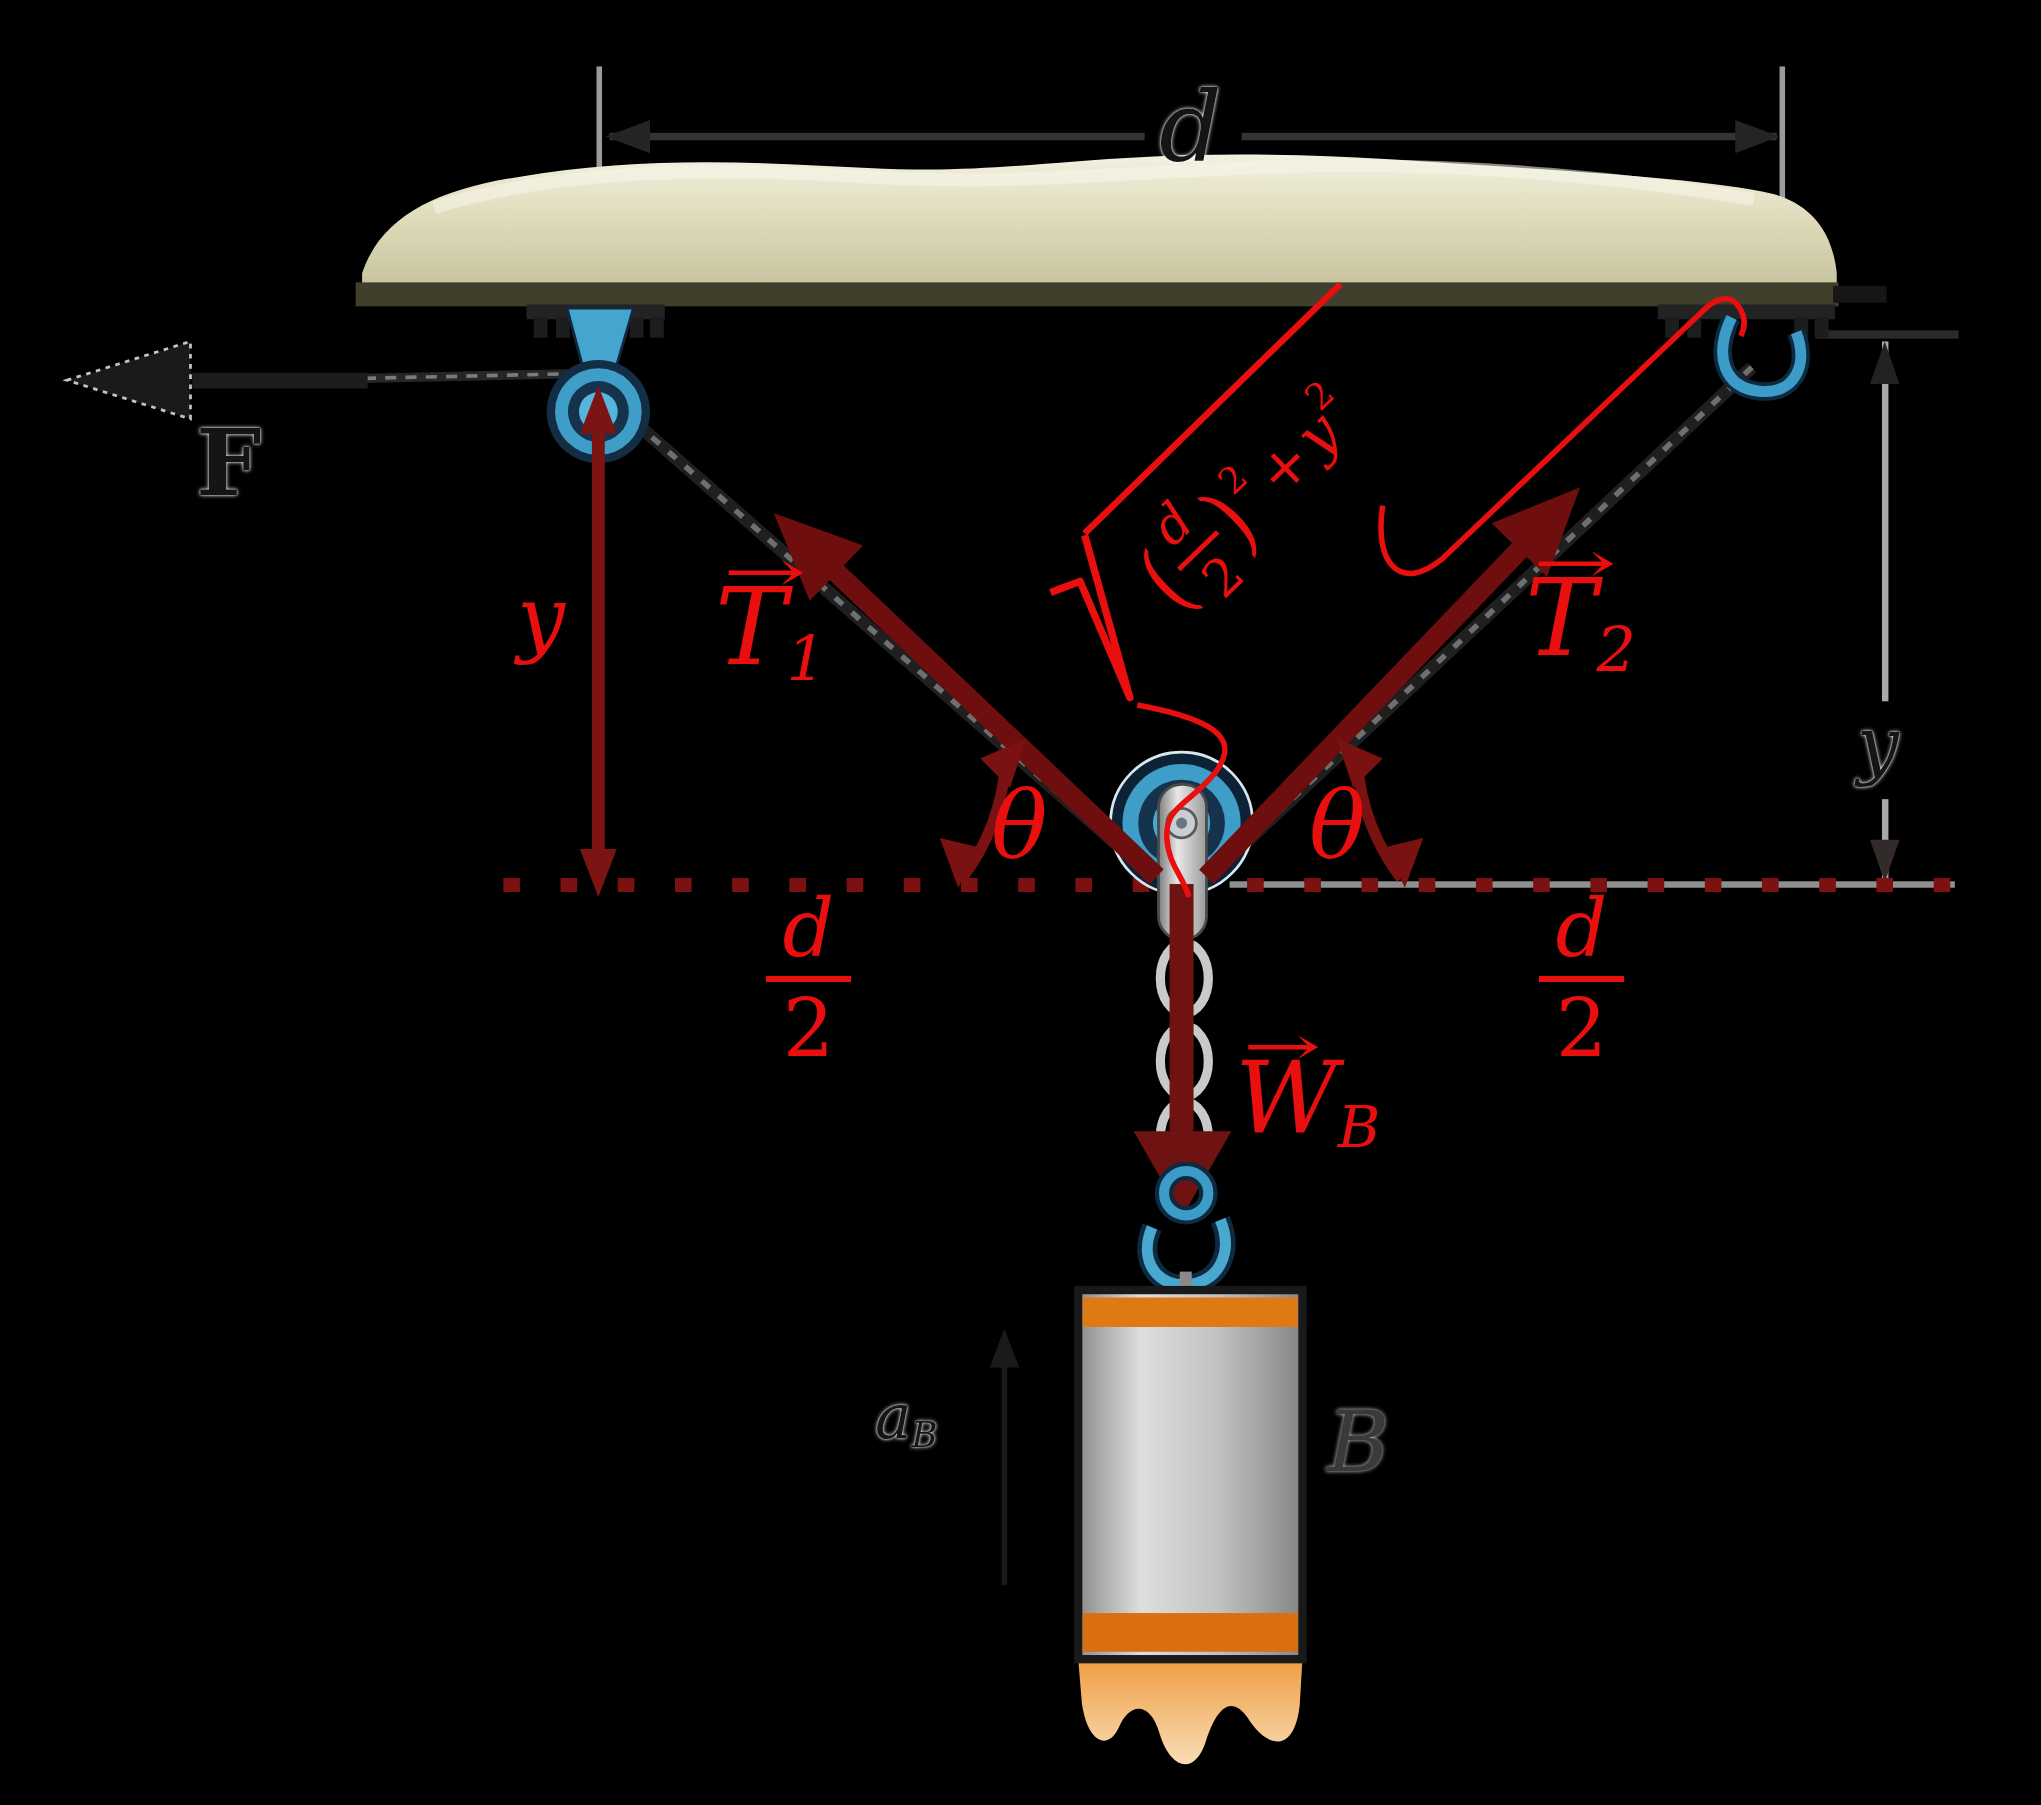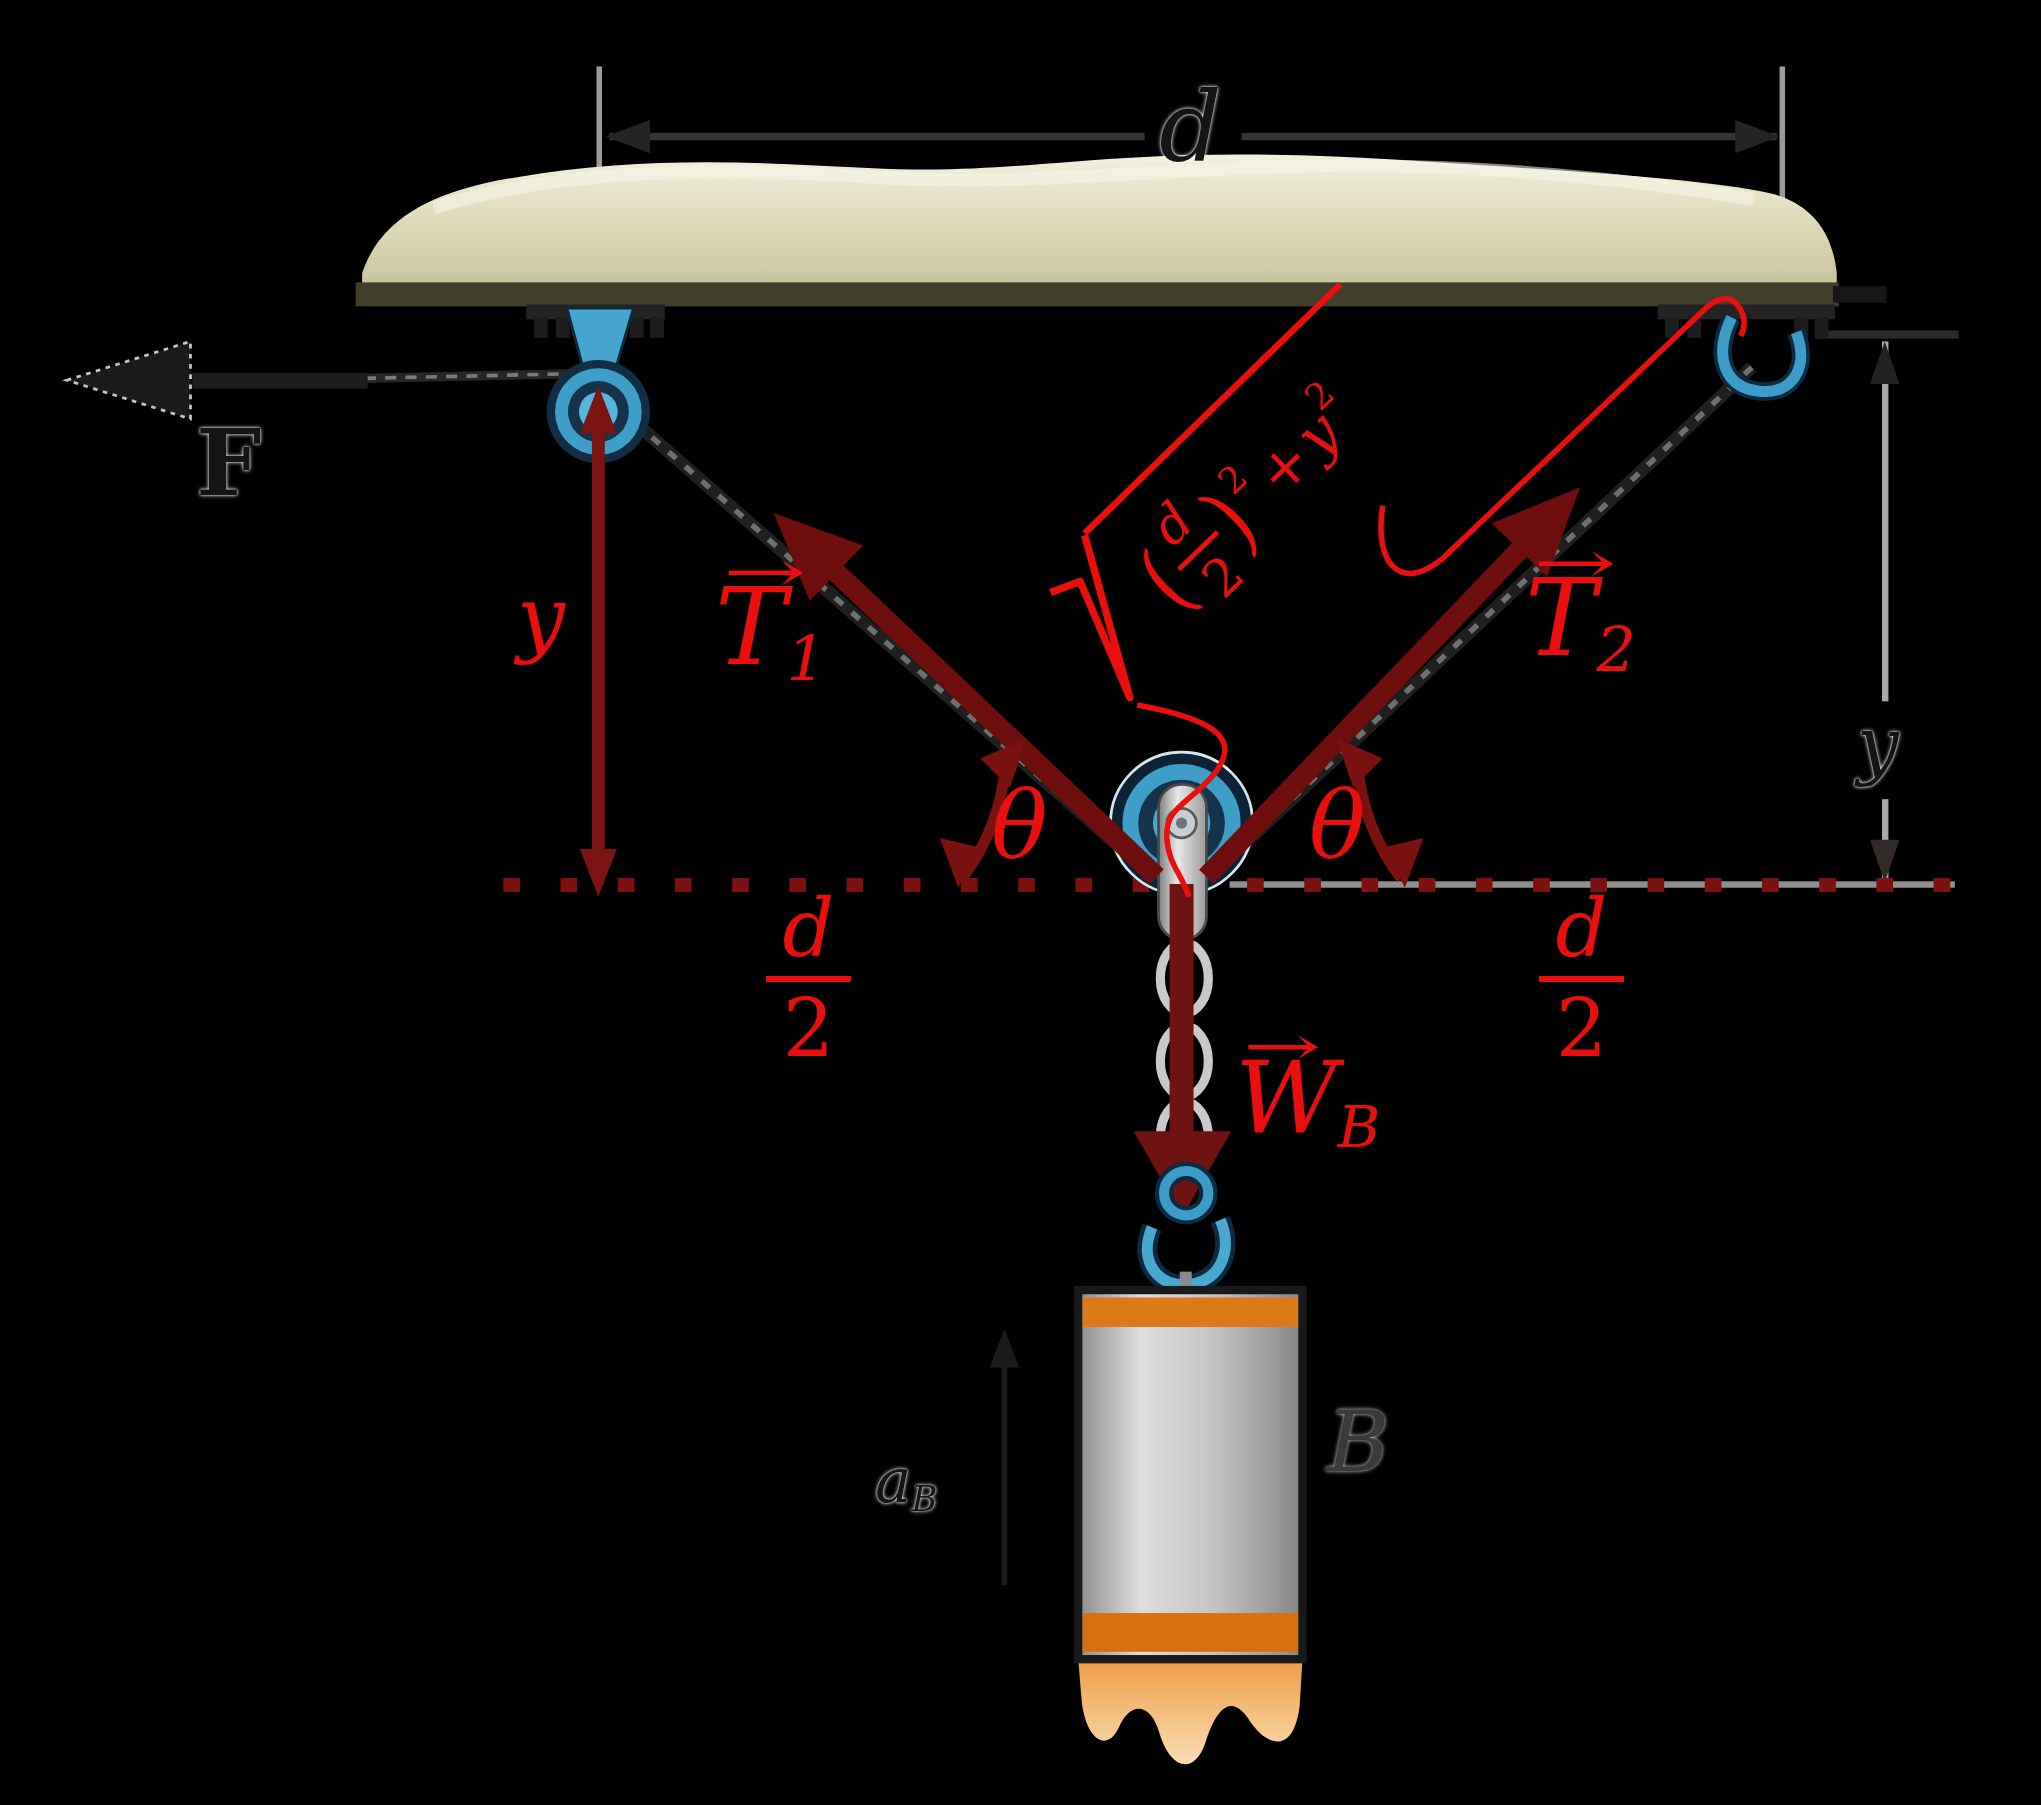--- a/index.html
+++ b/index.html
@@ -267,21 +267,21 @@
 </div>
 
 <div class="lbl red it" style="left:1525px;top:565px;font-size:107px;">
   <span class="vec"><span class="varrow">→</span><span>T</span></span><span class="sub">2</span>
 </div>
 
 <div class="lbl red it" style="left:1235px;top:1048px;font-size:100px;">
   <span class="vec"><span class="varrow">→</span><span>W</span></span><span class="sub">B</span>
 </div>
 
-<div class="lbl dark it" style="left:875px;top:1450px;font-size:61px;">
+<div class="lbl dark it" style="left:875px;top:1386px;font-size:61px;">
   <span>a</span><span class="sub">B</span>
 </div>
 
 <div class="lbl gray it" style="left:1327px;top:1399px;font-size:85px;">
   <span>B</span>
 </div>
 
 <div id="sqrt-expr">
   <span class="paren">(</span>
       <span class="frac">

